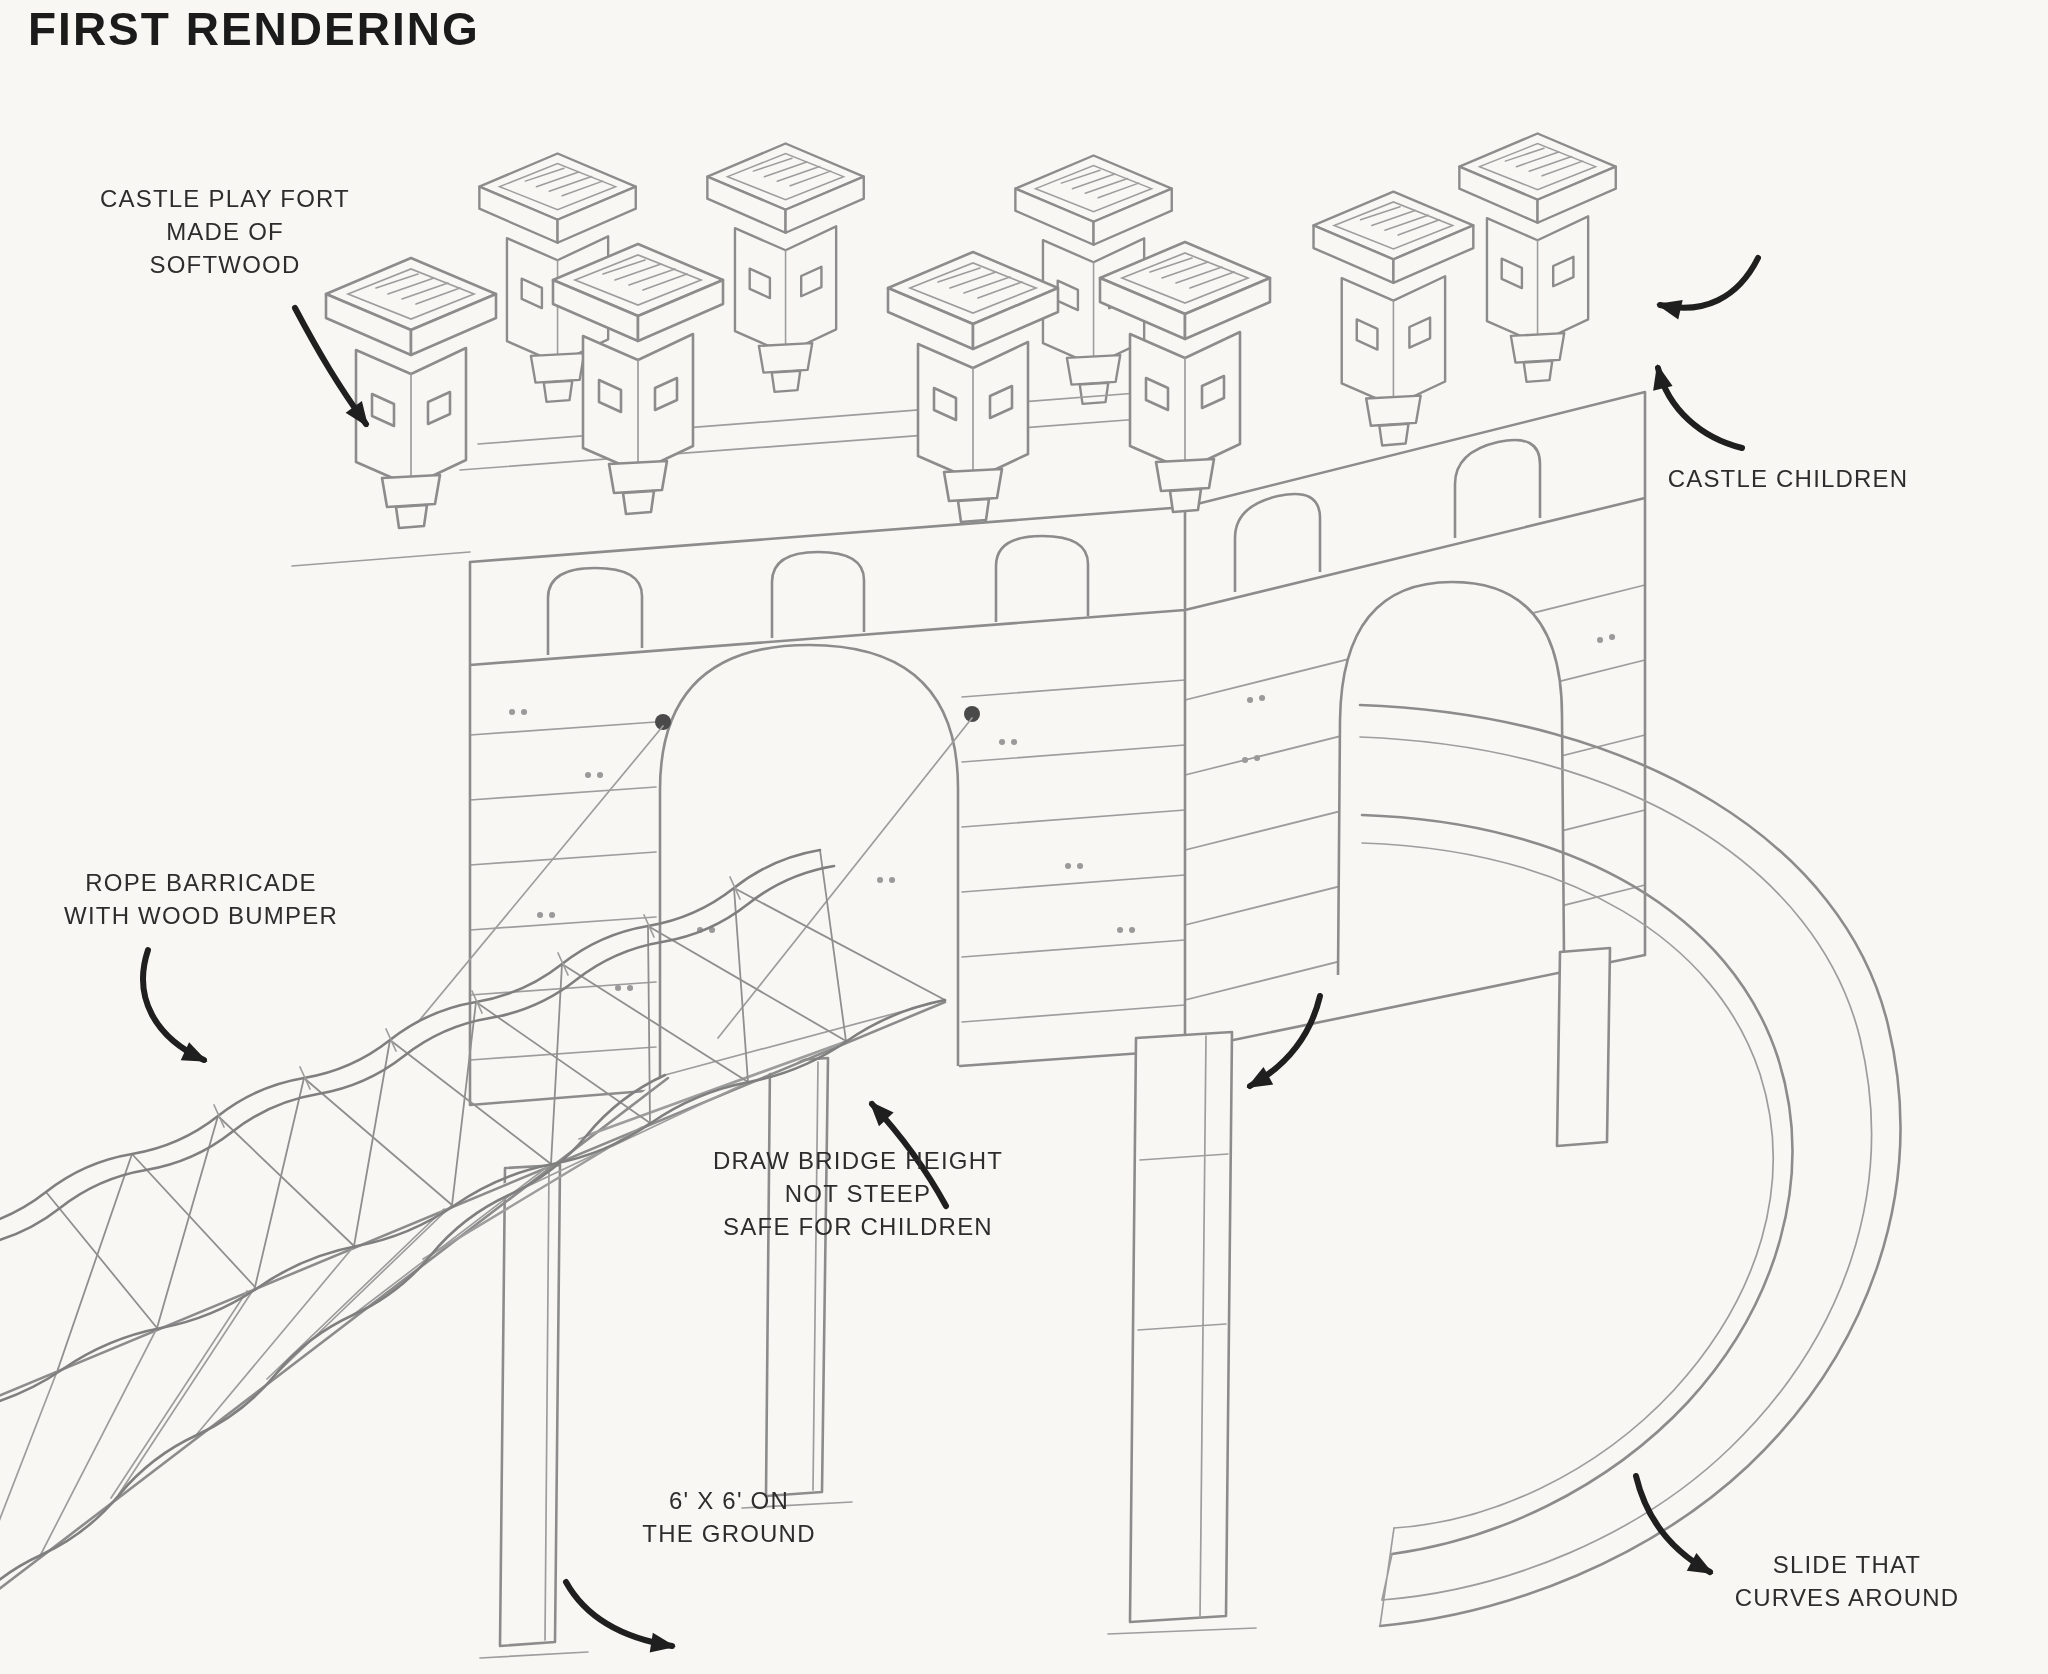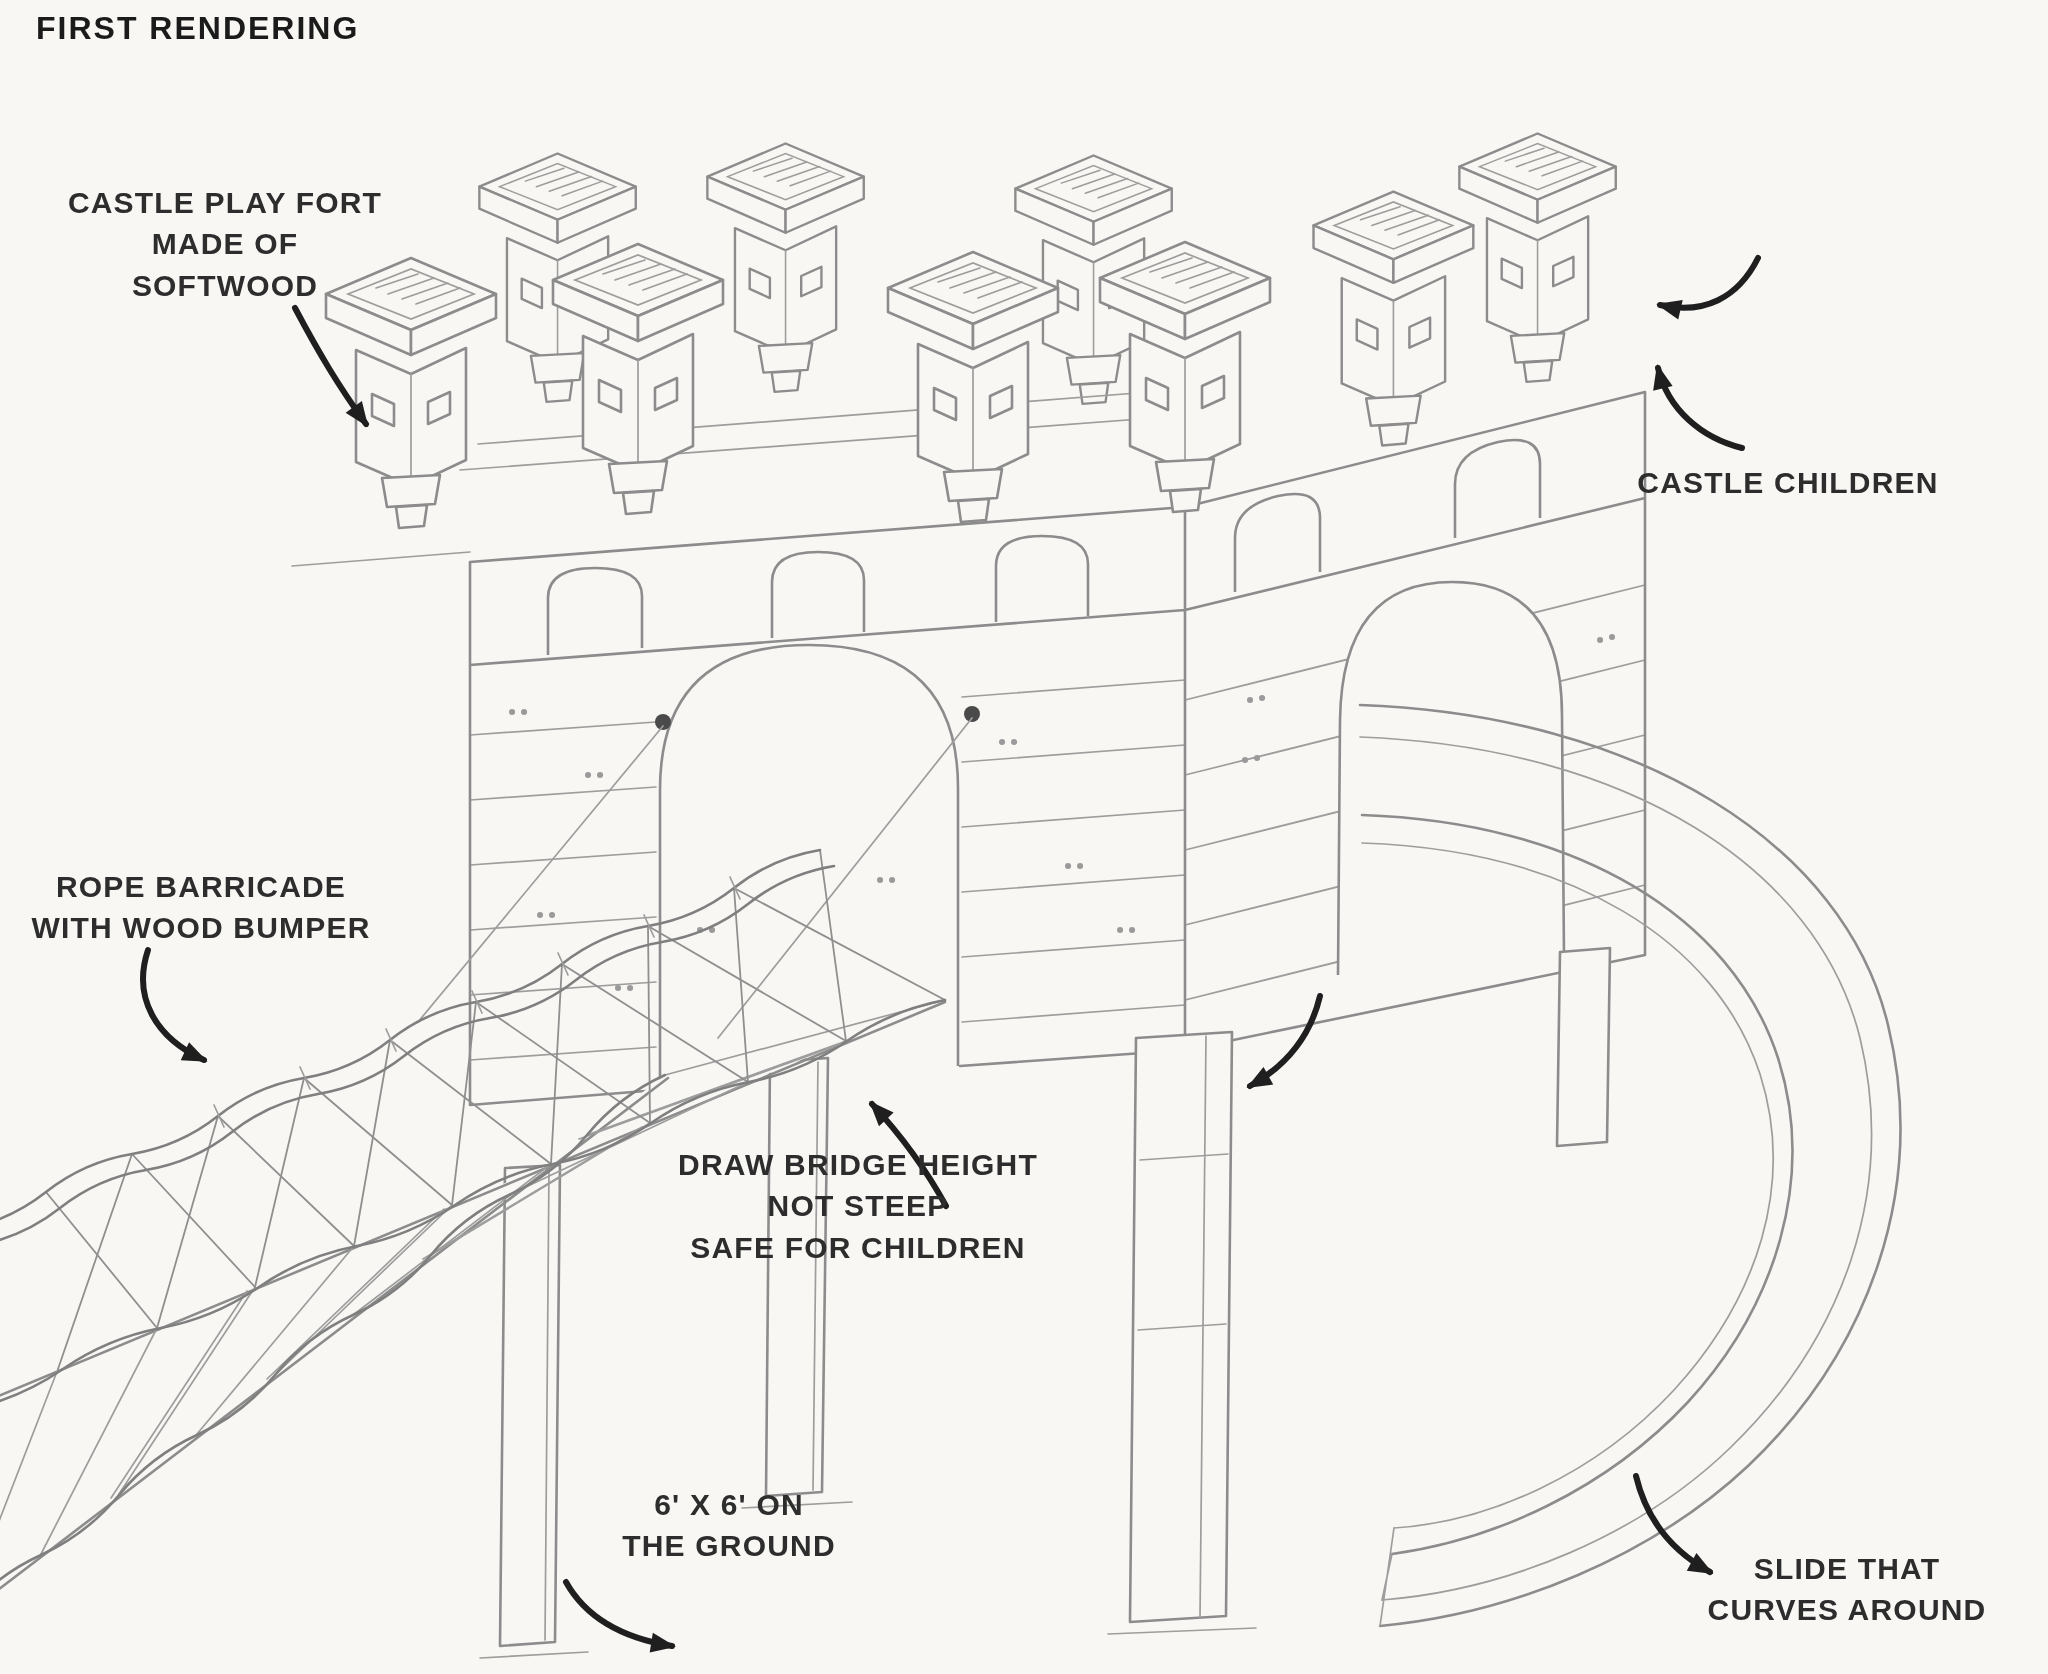--- a/index.html
+++ b/index.html
@@ -15,26 +15,26 @@
   .face{fill:var(--paper);stroke:var(--line);stroke-width:2.6;stroke-linejoin:round;}
   .face-nostroke{fill:var(--paper);stroke:none;}
   .ln{stroke:var(--line);stroke-width:2.6;fill:none;stroke-linecap:round;stroke-linejoin:round;}
   .ln-thin{stroke:#9d9d9d;stroke-width:1.7;fill:none;stroke-linecap:round;}
   .rope{stroke:#7f7f7f;stroke-width:2.6;fill:none;stroke-linecap:round;}
   .net{stroke:#8f8f8f;stroke-width:1.8;fill:none;stroke-linecap:round;}
   .dots{stroke:#9a9a9a;stroke-width:6;fill:none;stroke-linecap:round;}
   .pivot{fill:#4a4a4a;stroke:none;}
   .arrow{stroke:var(--ink);stroke-width:6;fill:none;stroke-linecap:round;marker-end:url(#ah);}
   .title{
-    position:absolute;left:28px;top:2px;margin:8px;
-    font-size:32px;font-weight:700;letter-spacing:2px;color:#1b1b1b;
+    position:absolute;left:28px;top:2px;margin:0;
+    font-size:46px;font-weight:700;letter-spacing:2px;color:#1b1b1b;
   }
   .label{
-    position:absolute;text-align:center;font-size:30px;line-height:1.38;
-    letter-spacing:1.2px;color:var(--text);white-space:pre-line;font-weight:700;
+    position:absolute;text-align:center;font-size:24px;line-height:1.38;
+    letter-spacing:1.2px;color:var(--text);white-space:pre-line;font-weight:400;
   }
 </style>
 </head>
 <body>
 
 <div class="canvas">
 
   <svg class="sketch" viewBox="0 0 2048 1674">
     <defs>
       <marker id="ah" markerUnits="userSpaceOnUse" markerWidth="30" markerHeight="26" refX="23" refY="12" orient="auto">

